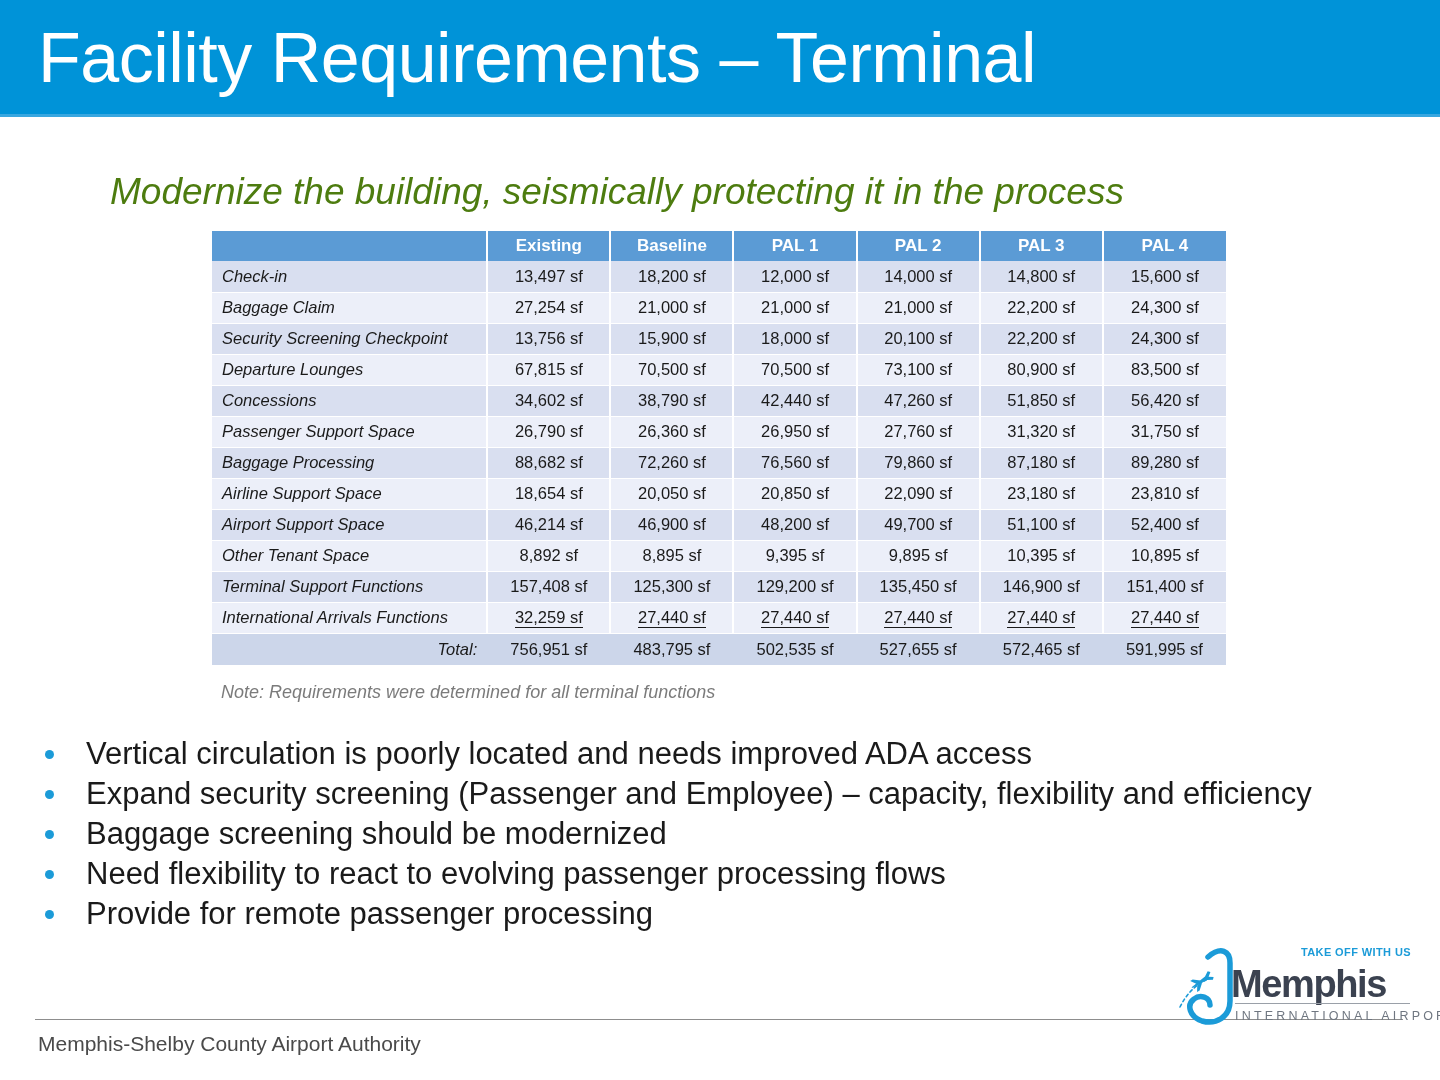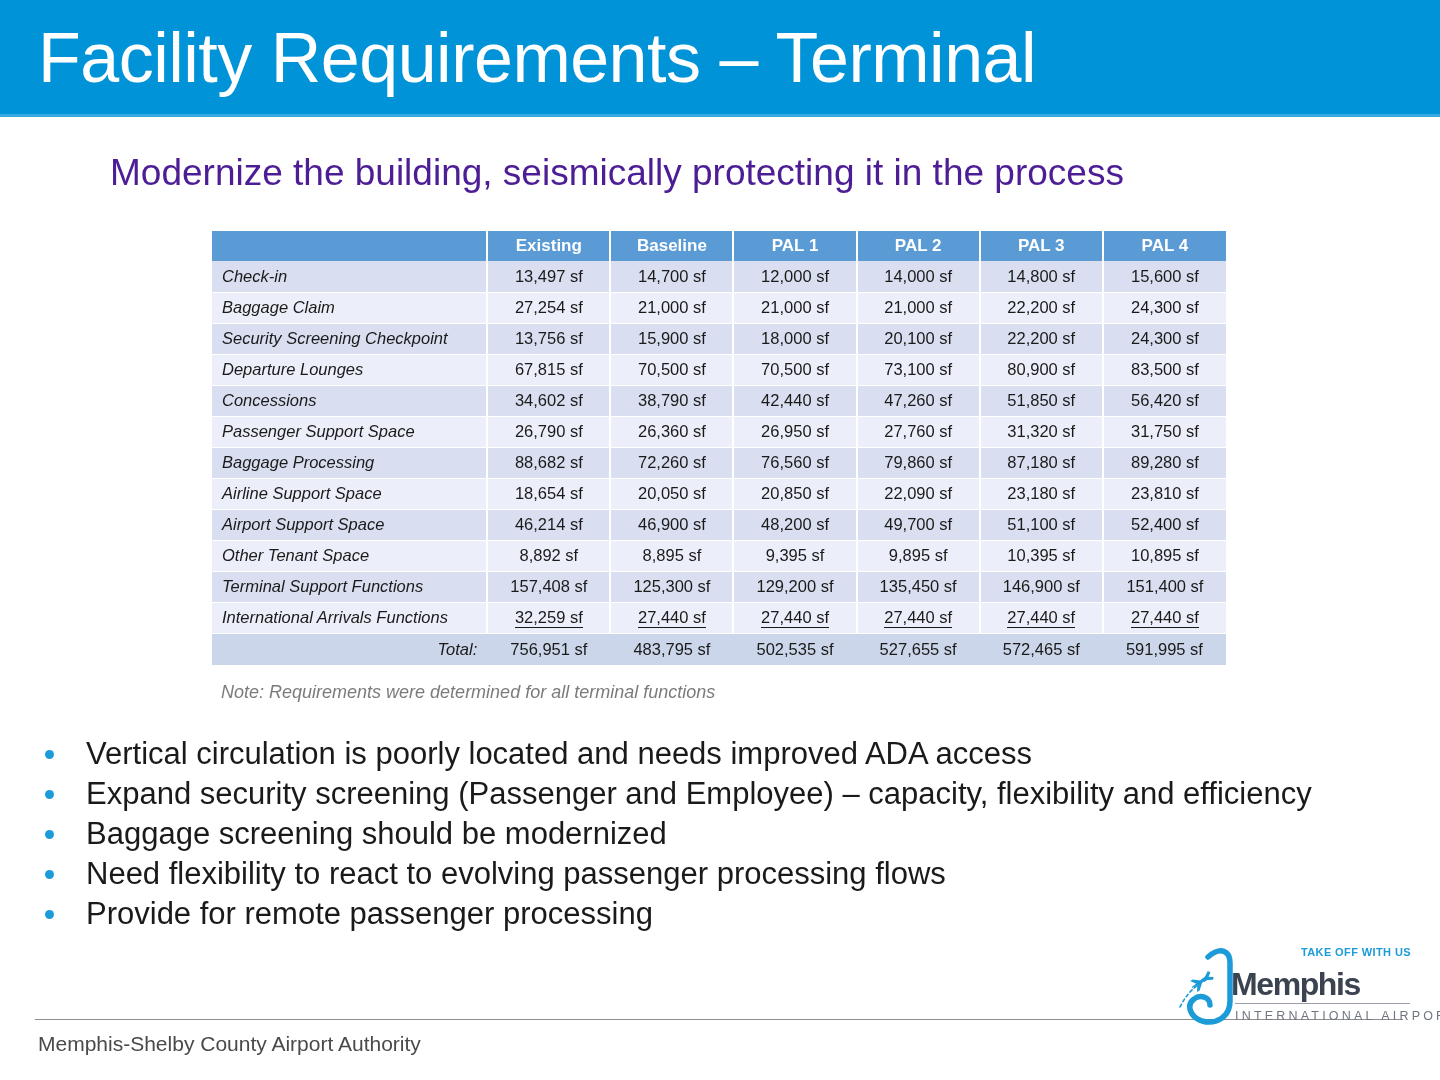--- a/index.html
+++ b/index.html
@@ -43,24 +43,25 @@
     color: #ffffff;
     font-weight: 400;
     letter-spacing: -0.5px;
     white-space: nowrap;
   }
 
   
   .subtitle {
     position: absolute;
     left: 110px;
-    top: 152px;
+    top: 171px;
     font-size: 37px;
+    font-style: italic;
     font-weight: 400;
-    color: #4c1d95;
+    color: #4d7c0f;
     white-space: nowrap;
   }
 
   
   .req-table {
     position: absolute;
     left: 212px;
     top: 231px;
     width: 1014px;
     border-collapse: collapse;
@@ -195,21 +196,21 @@
     font-size: 11px;
     font-weight: bold;
     letter-spacing: 0.4px;
     color: #1b9bd8;
     white-space: nowrap;
   }
   .logo-wordmark {
     position: absolute;
     left: 59px;
     top: 16px;
-    font-size: 32px;
+    font-size: 38px;
     font-weight: bold;
     color: #3b4250;
     letter-spacing: -1.4px;
     line-height: 46px;
   }
   .logo-sub {
     position: absolute;
     left: 63px;
     top: 64px;
     font-size: 12.5px;
@@ -253,21 +254,21 @@
         <th class="val-head">PAL 1</th>
         <th class="val-head">PAL 2</th>
         <th class="val-head">PAL 3</th>
         <th class="val-head">PAL 4</th>
       </tr>
   </thead>
   <tbody>
       <tr class="row-a">
         <td class="lbl">Check-in</td>
         <td class="val"><span>13,497 sf</span></td>
-        <td class="val"><span>14,700 sf</span></td>
+        <td class="val"><span>18,200 sf</span></td>
         <td class="val"><span>12,000 sf</span></td>
         <td class="val"><span>14,000 sf</span></td>
         <td class="val"><span>14,800 sf</span></td>
         <td class="val"><span>15,600 sf</span></td>
       </tr>
       <tr class="row-b">
         <td class="lbl">Baggage Claim</td>
         <td class="val"><span>27,254 sf</span></td>
         <td class="val"><span>21,000 sf</span></td>
         <td class="val"><span>21,000 sf</span></td>

